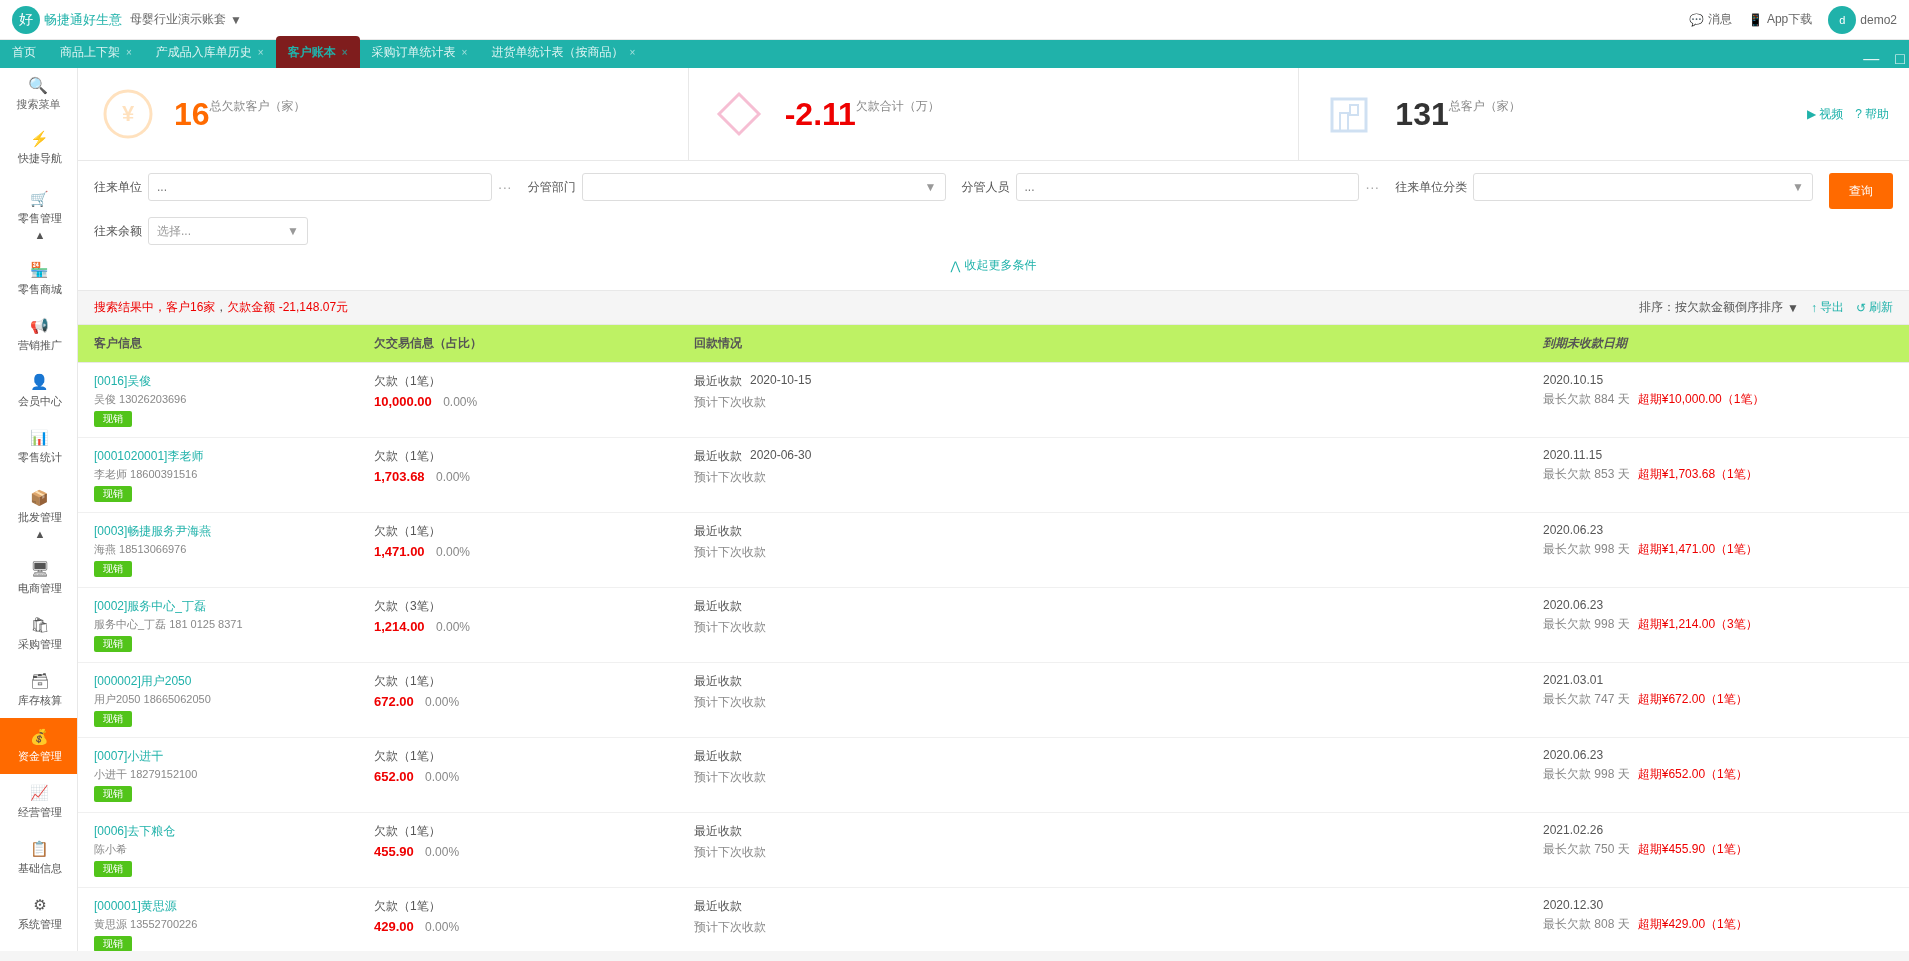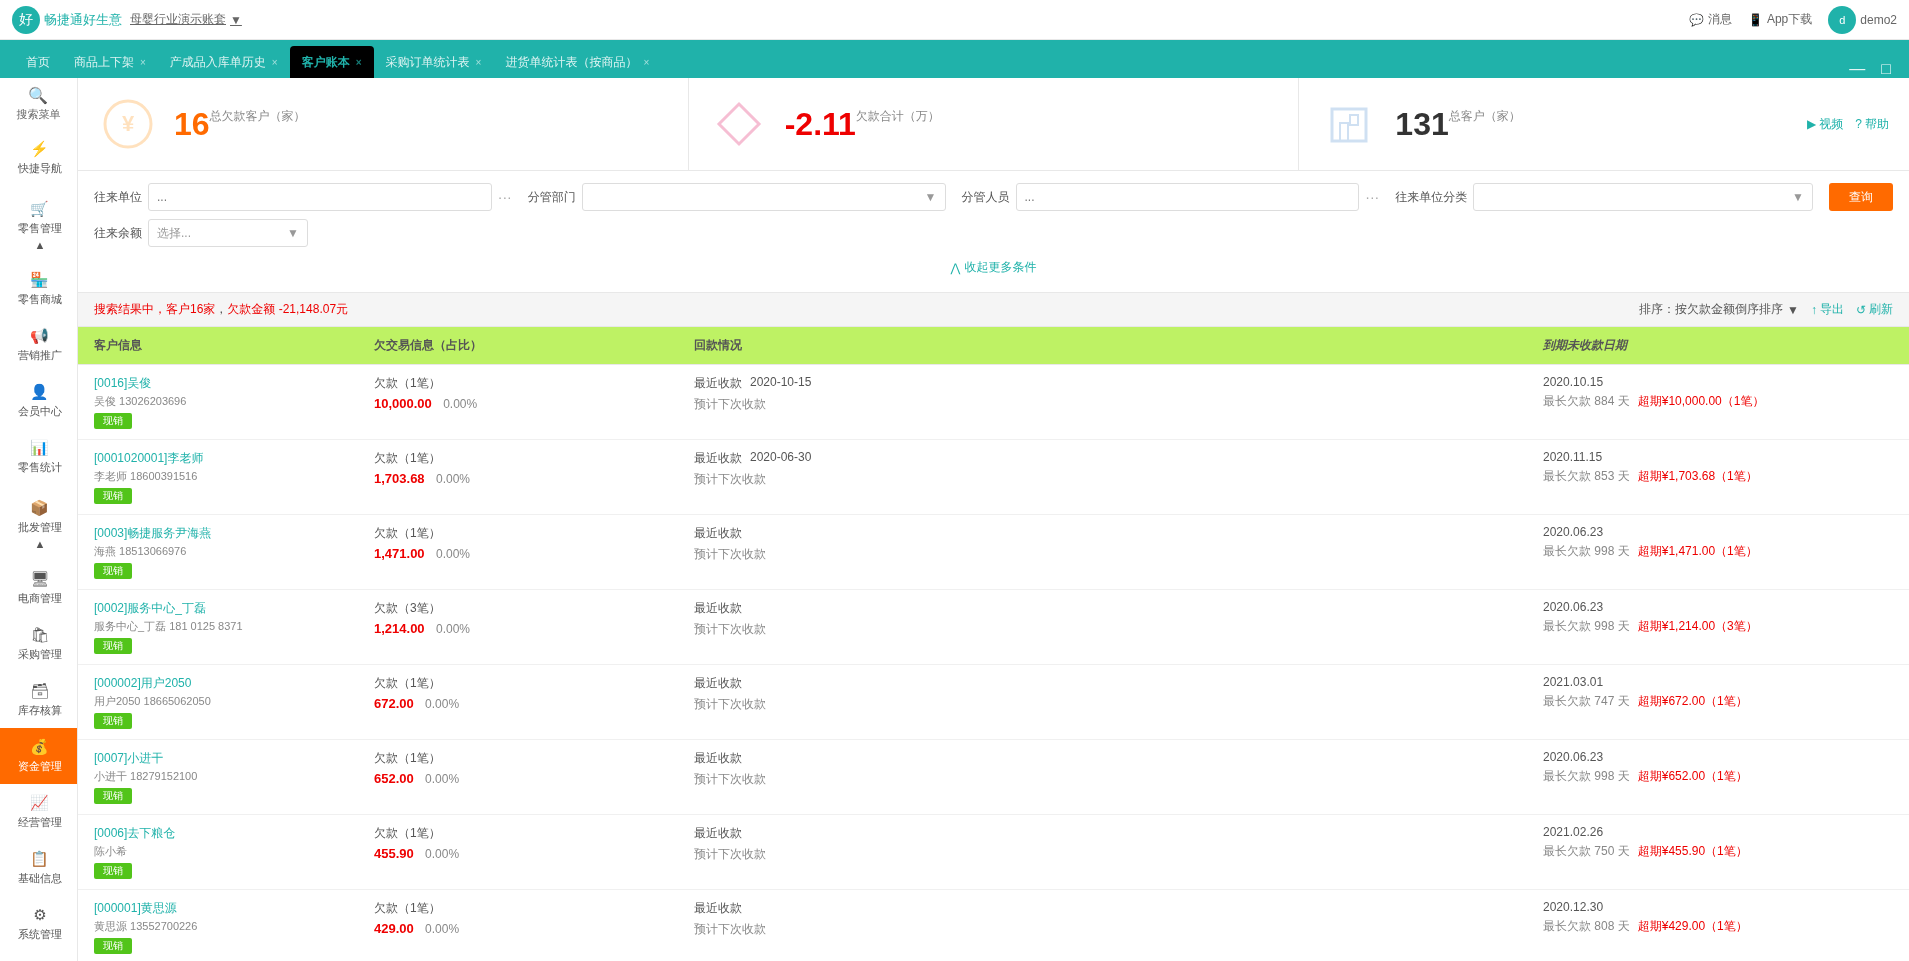--- a/index.html
+++ b/index.html
@@ -12,47 +12,47 @@
       display: flex;
       align-items: center;
       justify-content: space-between;
       padding: 0 12px;
       border-bottom: 1px solid #e8e8e8;
     }
     .top-left { display: flex; align-items: center; gap: 8px; }
     .logo-area { display: flex; align-items: center; gap: 4px; }
     .logo-icon { width: 28px; height: 28px; background: #20b2aa; border-radius: 50%; display: flex; align-items: center; justify-content: center; color: white; font-size: 14px; }
     .brand-name { color: #20b2aa; font-size: 13px; font-weight: normal; }
-    .industry-select { color: #666; font-size: 12px; display: flex; align-items: center; gap: 4px; text-decoration: underline; }
+    .industry-select { color: #666; font-size: 12px; display: flex; align-items: center; gap: 4px; }
     .top-right { display: flex; align-items: center; gap: 16px; }
     .top-right-item { display: flex; align-items: center; gap: 4px; color: #666; font-size: 12px; cursor: pointer; }
     .avatar { width: 28px; height: 28px; border-radius: 50%; background: #20b2aa; display: flex; align-items: center; justify-content: center; color: white; font-size: 11px; }
 
     
     .tab-bar {
-      height: 38px;
+      height: 28px;
       background: #20b2aa;
       display: flex;
       align-items: flex-end;
-      padding: 0 14px;
+      padding: 0 0;
     }
     .tab {
       height: 32px;
       padding: 0 12px;
       display: flex;
       align-items: center;
       gap: 6px;
       font-size: 12px;
       color: rgba(255,255,255,0.85);
       cursor: pointer;
       border-radius: 4px 4px 0 0;
       white-space: nowrap;
     }
     .tab.active {
-      background: #000000;
+      background: #7f1d1d;
       color: #20b2aa;
       font-weight: bold;
     }
     .tab .close-btn { font-size: 10px; color: inherit; opacity: 0.7; }
     .tab-right-actions { margin-left: auto; display: flex; align-items: center; gap: 8px; }
     .tab-action-btn { color: rgba(255,255,255,0.9); font-size: 16px; cursor: pointer; padding: 0 4px; }
 
     
     .main-layout { display: flex; height: calc(961px - 78px); }
 
@@ -164,21 +164,21 @@
       padding: 0 8px;
       display: flex;
       align-items: center;
       justify-content: space-between;
       cursor: pointer;
       background: #fff;
       color: #999;
       font-size: 12px;
     }
     .filter-btn {
-      height: 28px;
+      height: 36px;
       padding: 0 20px;
       background: #ff6a00;
       color: #fff;
       border: none;
       border-radius: 3px;
       cursor: pointer;
       font-size: 12px;
     }
     .filter-dots { color: #aaa; font-size: 14px; cursor: pointer; }
     .collapse-row {

